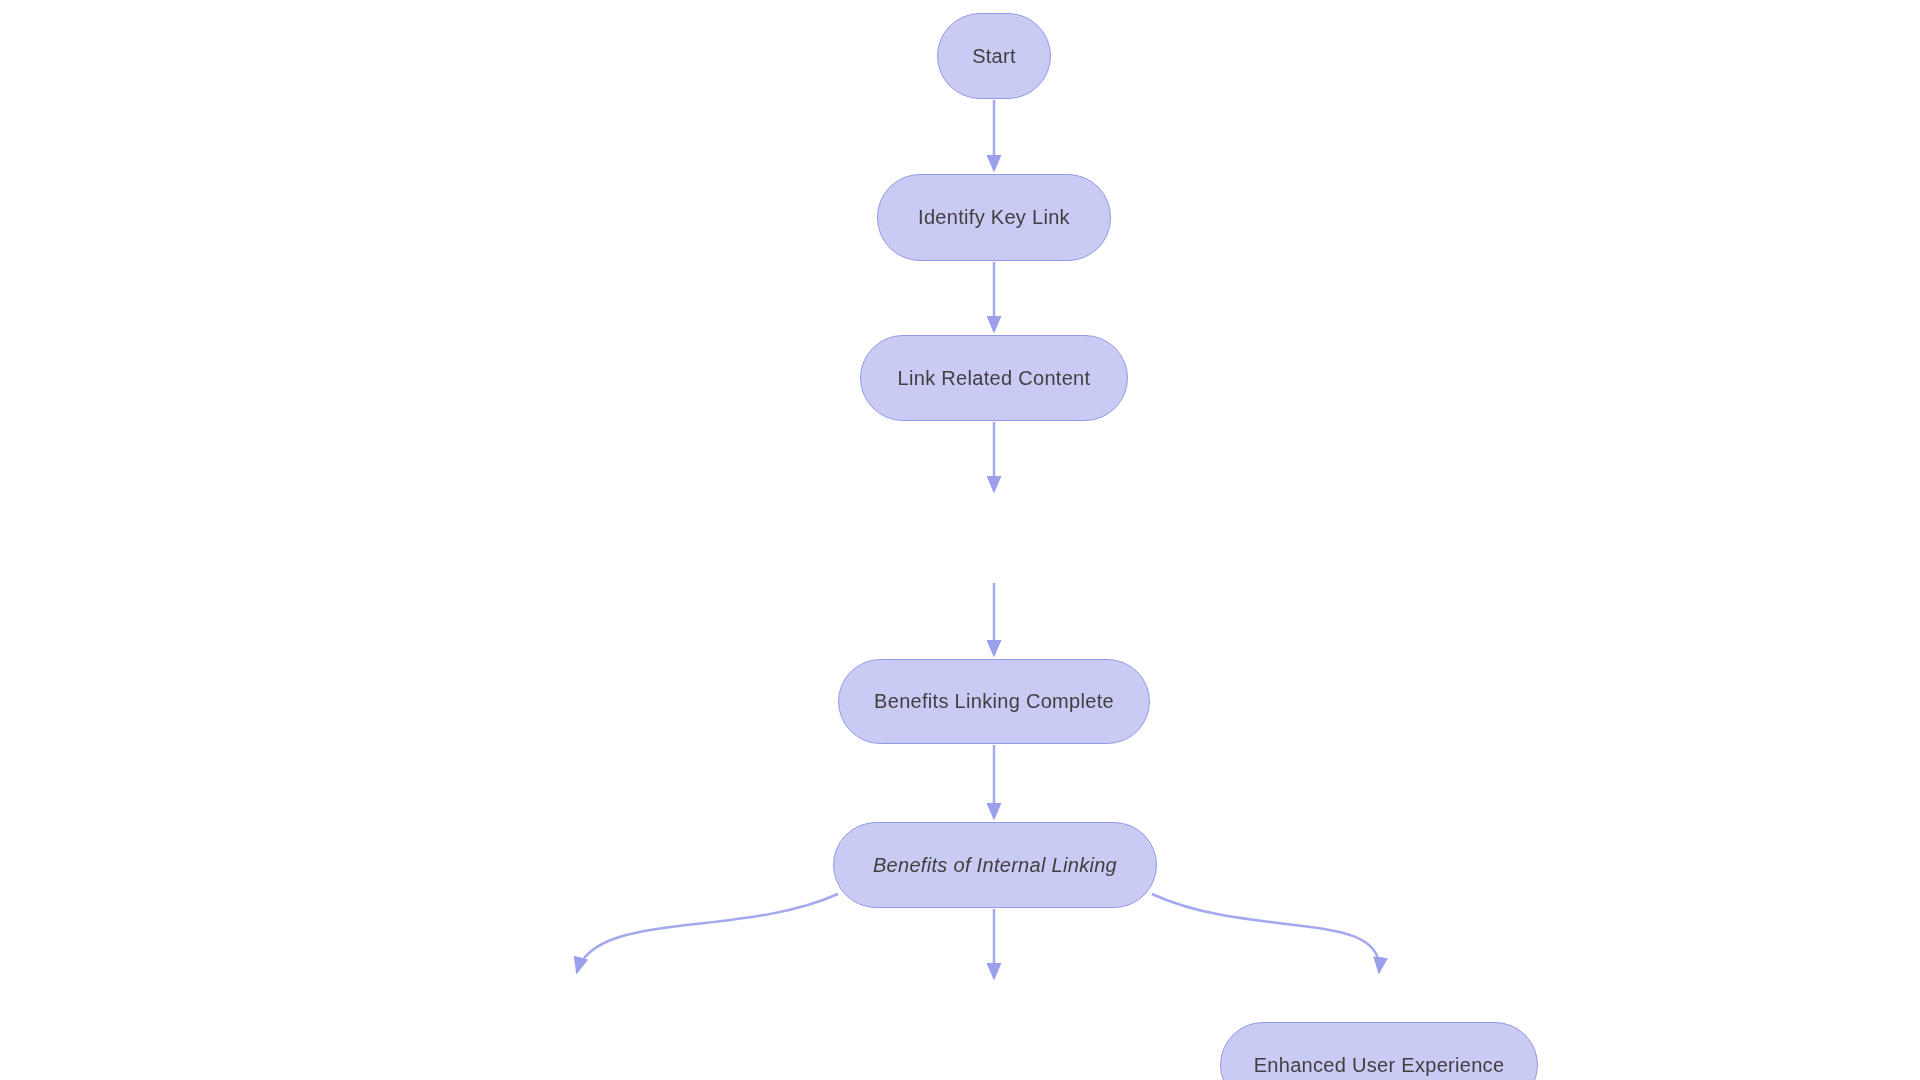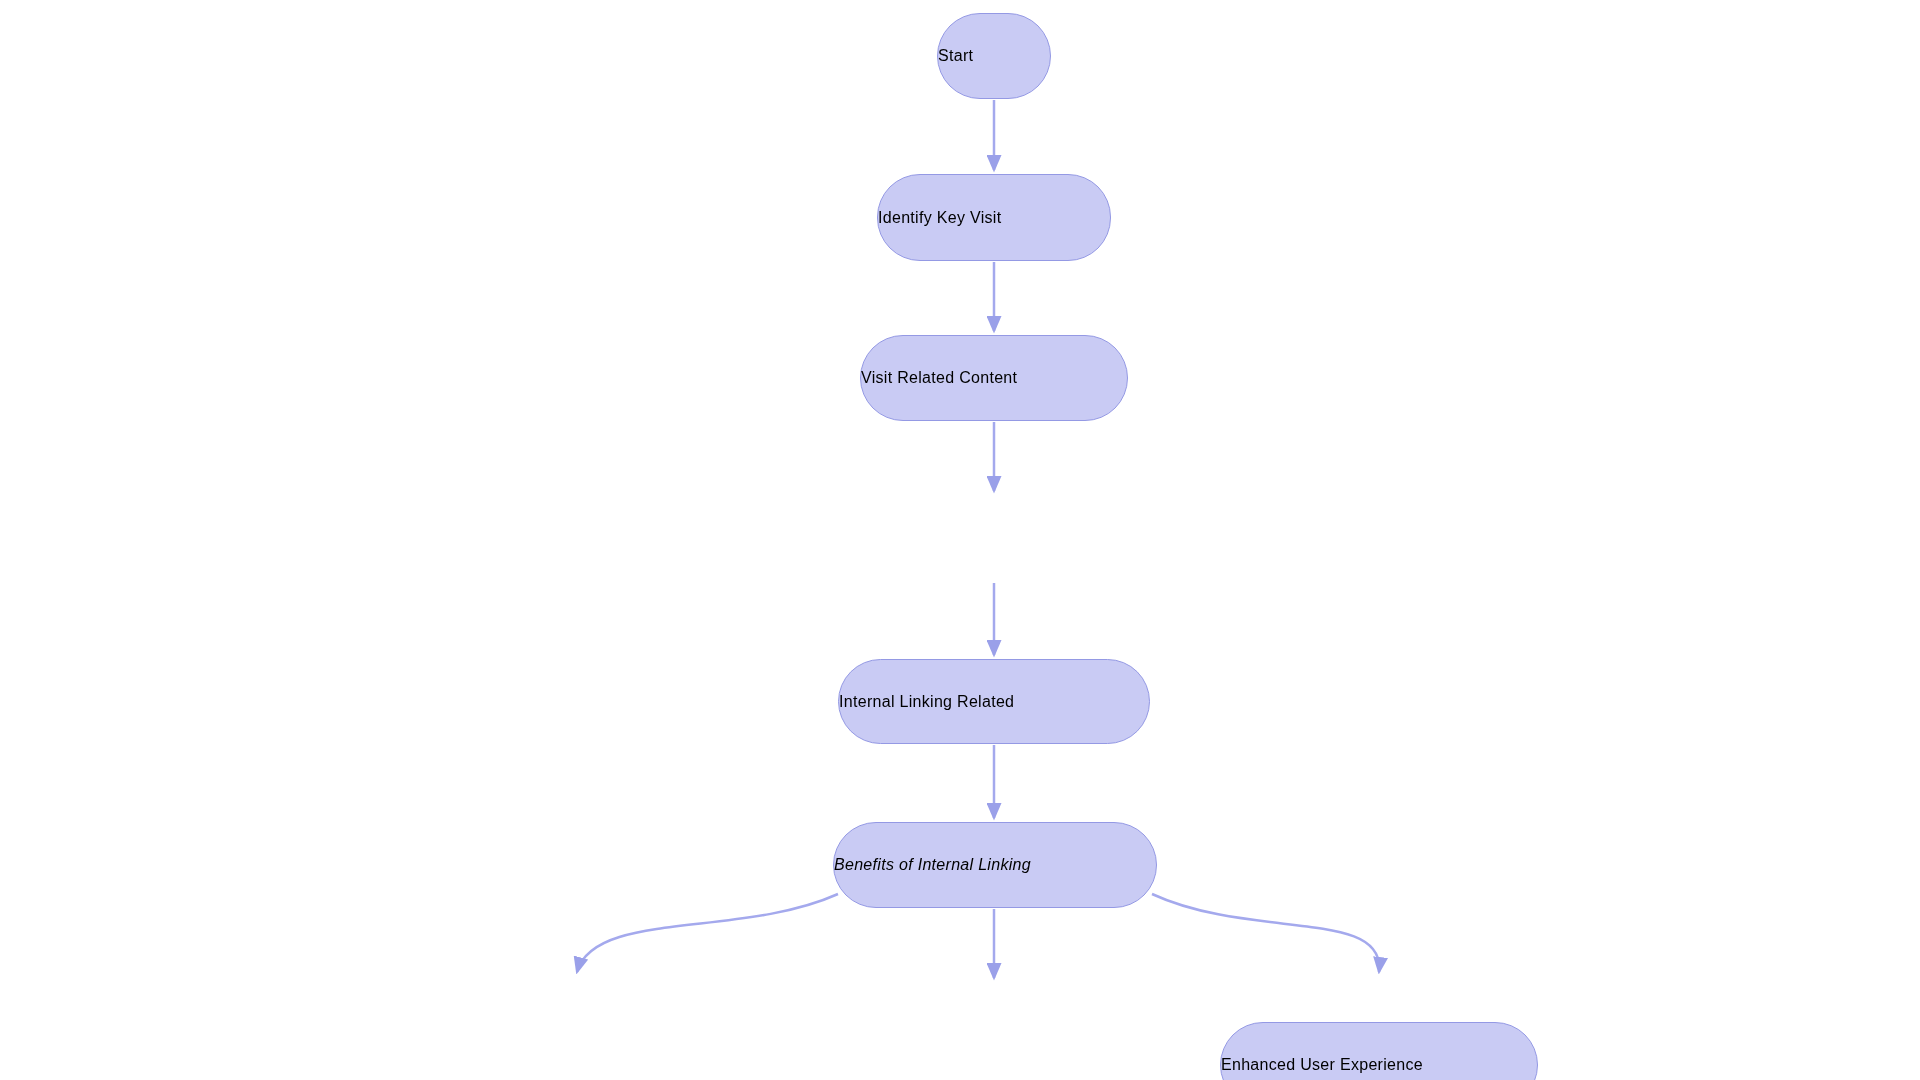--- a/index.html
+++ b/index.html
@@ -26,27 +26,27 @@
   }
   .edge {
     fill: none;
     stroke: #a4a9ed;
     stroke-width: 2.5;
   }
   .node {
     position: absolute;
     display: flex;
     align-items: center;
-    justify-content: flex-start;
+    justify-content: center;
     background: #c9cbf4;
     border: 1.5px solid #9499e4;
     border-radius: 43px;
     box-sizing: border-box;
-    color: #000000;
-    font-size: 16px;
+    color: #404040;
+    font-size: 20px;
     letter-spacing: 0.3px;
     text-align: center;
     white-space: nowrap;
   }
   #n-start      { left: 937px;  top: 13px;  width: 114px; height: 86px; }
   #n-identify   { left: 877px;  top: 174px; width: 234px; height: 87px; }
   #n-link       { left: 860px;  top: 335px; width: 268px; height: 86px; }
   #n-categorize { left: 815px;  top: 495px; width: 358px; height: 87px; }
   #n-complete   { left: 838px;  top: 659px; width: 312px; height: 85px; }
   #n-benefits   { left: 833px;  top: 822px; width: 324px; height: 86px; font-style: italic; }
@@ -73,30 +73,30 @@
     <path class="edge" d="M838,894 C740,938 594,910 577,972" marker-end="url(#arrowhead)"></path>
     <path class="edge" d="M994,909 L994,978" marker-end="url(#arrowhead)"></path>
     <path class="edge" d="M1152,894 C1252,940 1386,908 1379,972" marker-end="url(#arrowhead)"></path>
   </svg>
 
   <div class="node" id="n-start">
     <span>Start</span>
   </div>
 
   <div class="node" id="n-identify">
-    <span>Identify Key Visit</span>
+    <span>Identify Key Link</span>
   </div>
 
   <div class="node" id="n-link">
-    <span>Visit Related Content</span>
+    <span>Link Related Content</span>
   </div>
 
 
   <div class="node" id="n-complete">
-    <span>Internal Linking Related</span>
+    <span>Benefits Linking Complete</span>
   </div>
 
   <div class="node" id="n-benefits">
     <span>Benefits of Internal Linking</span>
   </div>
 
 
 
   <div class="node" id="n-experience">
     <span>Enhanced User Experience</span>

